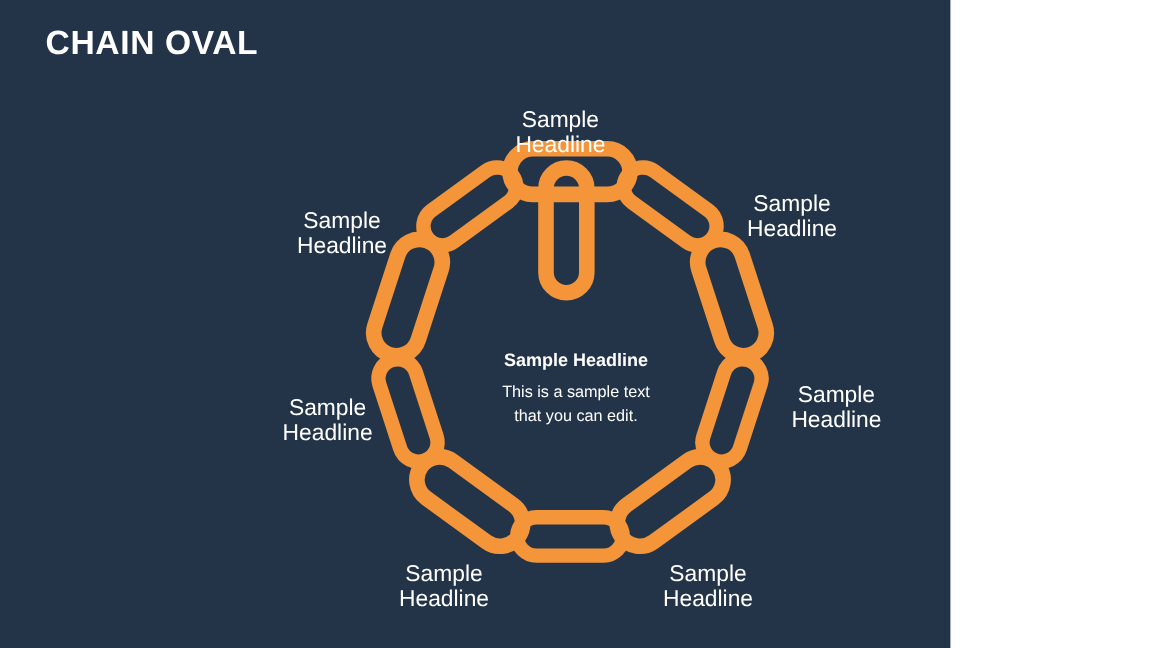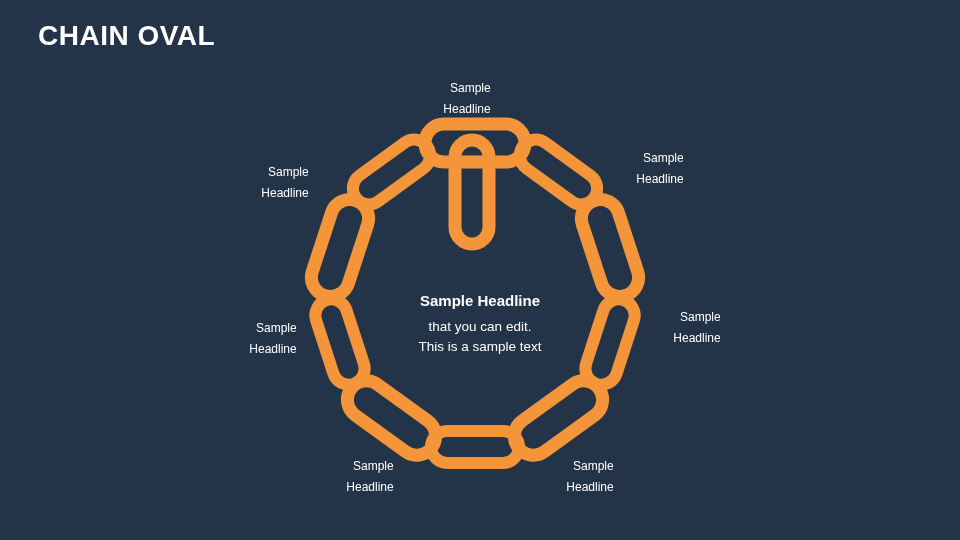--- a/index.html
+++ b/index.html
@@ -1,43 +1,44 @@
 <!DOCTYPE html>
 <html><head>
 <meta charset="utf-8">
 <style>
   html,body{margin:0;padding:0;}
   .slide{
     position:relative;
-    width:960px;height:540px;
+    width:792px;height:540px;
     background:#233449;
     overflow:hidden;
     font-family:"Liberation Sans", sans-serif;
     color:#ffffff;
   }
   .slide-title{
     position:absolute;
     left:38px;top:20px;
     font-size:28px;
     font-weight:bold;
     letter-spacing:0.5px;
     color:#ffffff;
   }
   .chain-svg{
     position:absolute;
     left:0;top:0;
   }
   .node-label{
     position:absolute;
     transform:translateX(-50%);
-    text-align:right;
-    font-size:12px;
+    text-align:center;
+    font-size:19px;
     line-height:21px;
     color:#ffffff;
     white-space:nowrap;
+    margin-top:12px;
   }
   .label-top{left:467px;top:78px;}
   .label-top-right{left:660px;top:148px;}
   .label-right{left:697px;top:307px;}
   .label-bottom-right{left:590px;top:456px;}
   .label-bottom-left{left:370px;top:456px;}
   .label-left{left:273px;top:318px;}
   .label-top-left{left:285px;top:162px;}
   .center-text{
     position:absolute;
@@ -115,18 +116,18 @@
     <div>Headline</div>
   </div>
   <div class="node-label label-top-left">
     <div>Sample</div>
     <div>Headline</div>
   </div>
 
   <div class="center-text">
     <div class="center-headline">Sample Headline</div>
     <div class="center-body">
+      <div>This is a sample text</div>
       <div>that you can edit.</div>
-      <div>This is a sample text</div>
     </div>
   </div>
 
 </div>
 
 </body></html>

